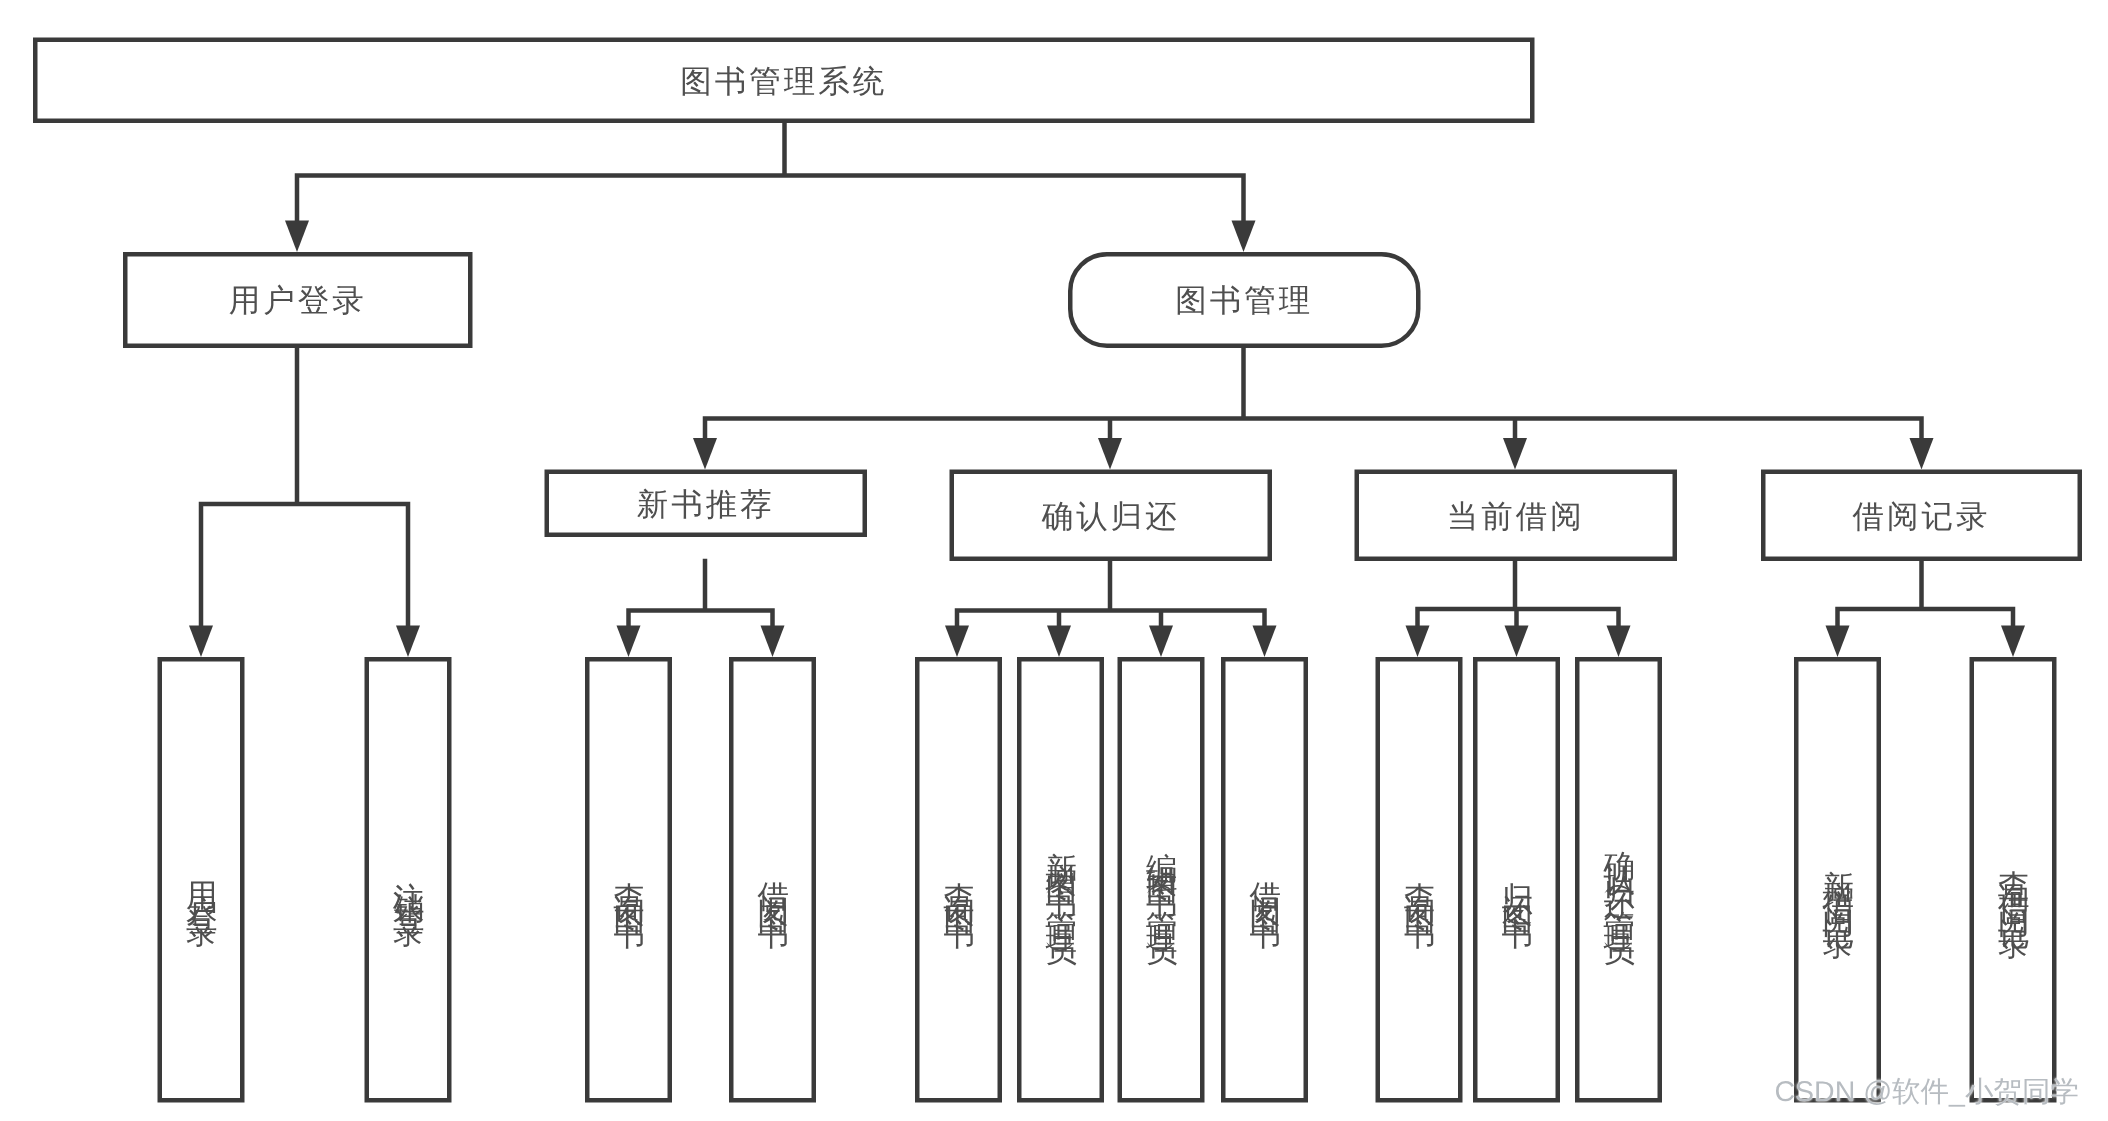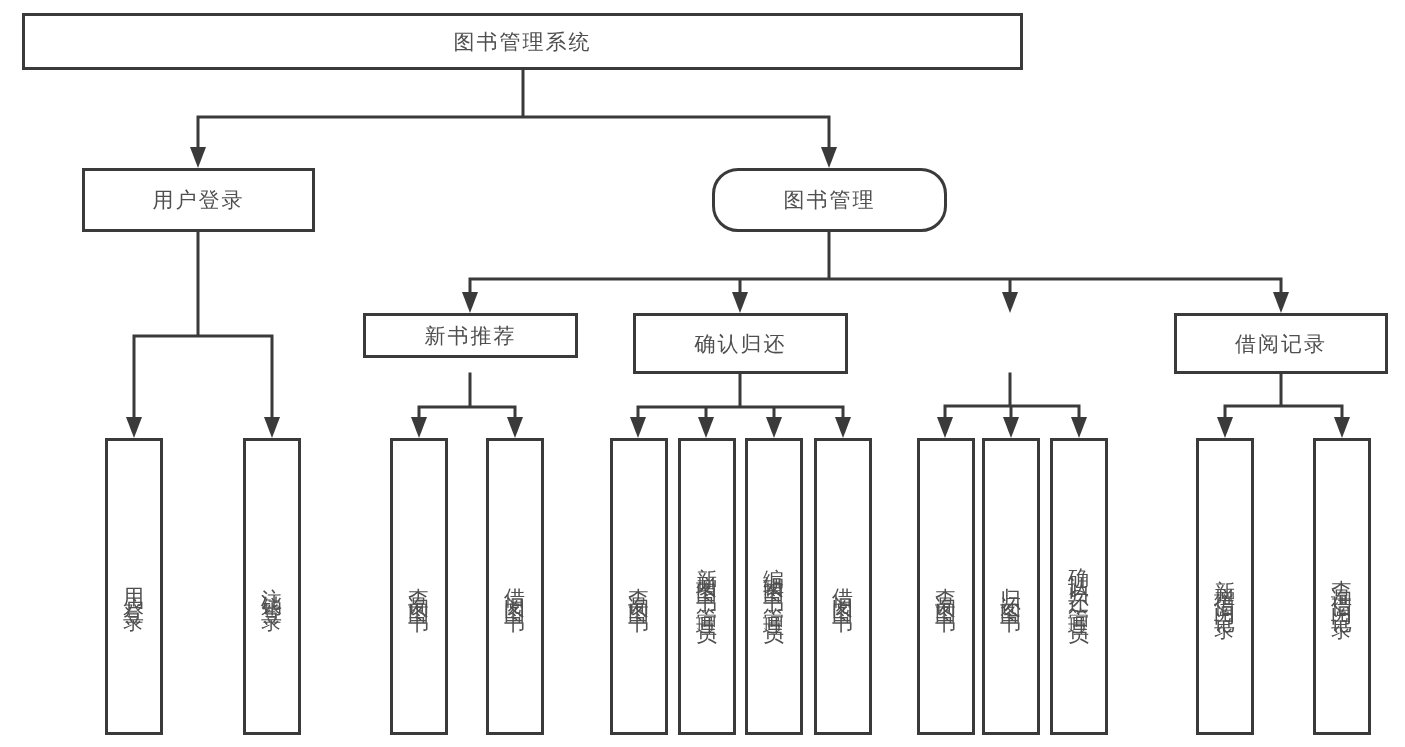--- a/index.html
+++ b/index.html
@@ -59,36 +59,39 @@
       <polygon points="766,417 782,417 774,438"></polygon>
       <polygon points="835,417 851,417 843,438"></polygon>
       <polygon points="937,417 953,417 945,438"></polygon>
       <polygon points="1003,417 1019,417 1011,438"></polygon>
       <polygon points="1071,417 1087,417 1079,438"></polygon>
       <polygon points="1217,417 1233,417 1225,438"></polygon>
       <polygon points="1334,417 1350,417 1342,438"></polygon>
     </g>
   </svg>
 
-  <div class="node" style="left:22px;top:13px;width:1001px;height:57px;align-items:center;">
+  <div class="node" style="left:22px;top:25px;width:1001px;height:57px;align-items:center;">
     <span>图书管理系统</span>
   </div>
 
   <div class="node" style="left:82px;top:168px;width:233px;height:64px;">
     <span>用户登录</span>
   </div>
   <div class="node" style="left:712px;top:168px;width:235px;height:64px;border-radius:26px;">
     <span>图书管理</span>
   </div>
 
   <div class="node" style="left:363px;top:313px;width:215px;height:45px;font-family:Liberation Serif, serif;">
     <span>新书推荐</span>
   </div>
   <div class="node" style="left:633px;top:313px;width:215px;height:61px;">
     <span>确认归还</span>
+  </div>
+  <div class="node" style="left:903px;top:313px;width:215px;height:61px;">
+    <span>当前借阅</span>
   </div>
   <div class="node" style="left:1174px;top:313px;width:214px;height:61px;">
     <span>借阅记录</span>
   </div>
 
   <div class="node vnode" style="left:105px;top:438px;width:58px;height:297px;">
     <span class="vtxt">用户登录</span>
   </div>
   <div class="node vnode" style="left:243px;top:438px;width:58px;height:297px;">
     <span class="vtxt">注销登录</span>
@@ -124,14 +127,15 @@
     <span class="vtxt">确认归还（管理员）</span>
   </div>
 
   <div class="node vnode" style="left:1196px;top:438px;width:58px;height:297px;">
     <span class="vtxt">新增借阅记录</span>
   </div>
   <div class="node vnode" style="left:1313px;top:438px;width:58px;height:297px;">
     <span class="vtxt">查询借阅记录</span>
   </div>
 
+  <div class="watermark">CSDN @软件_小贺同学</div>
 
 </div>
 
 </body></html>

